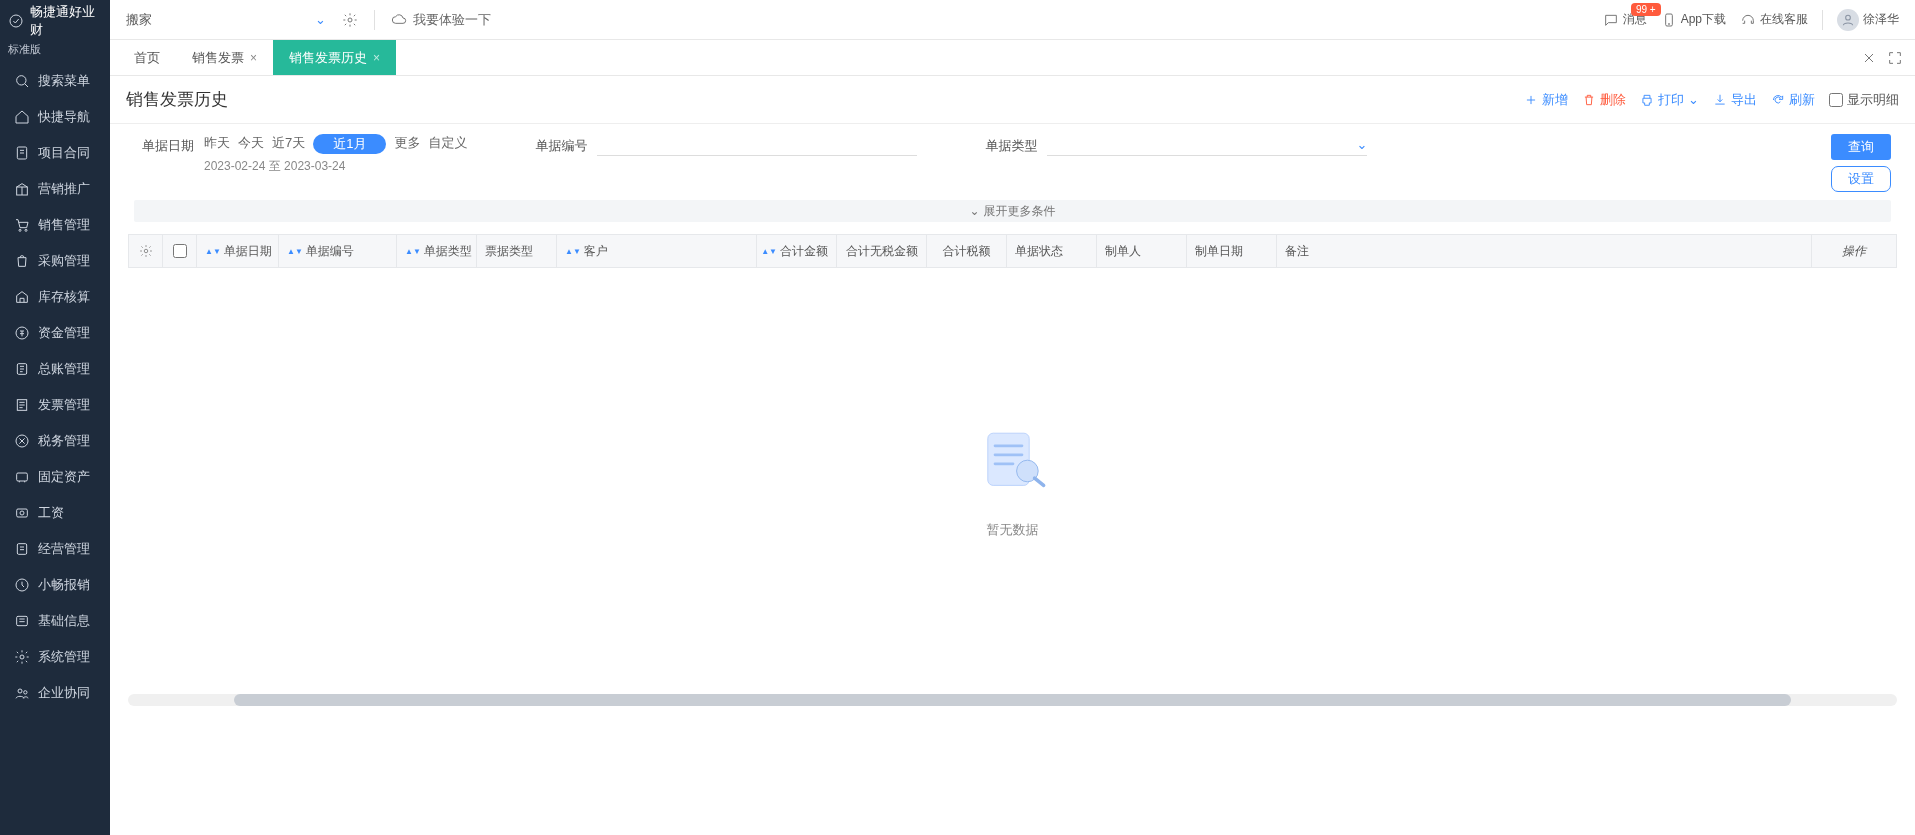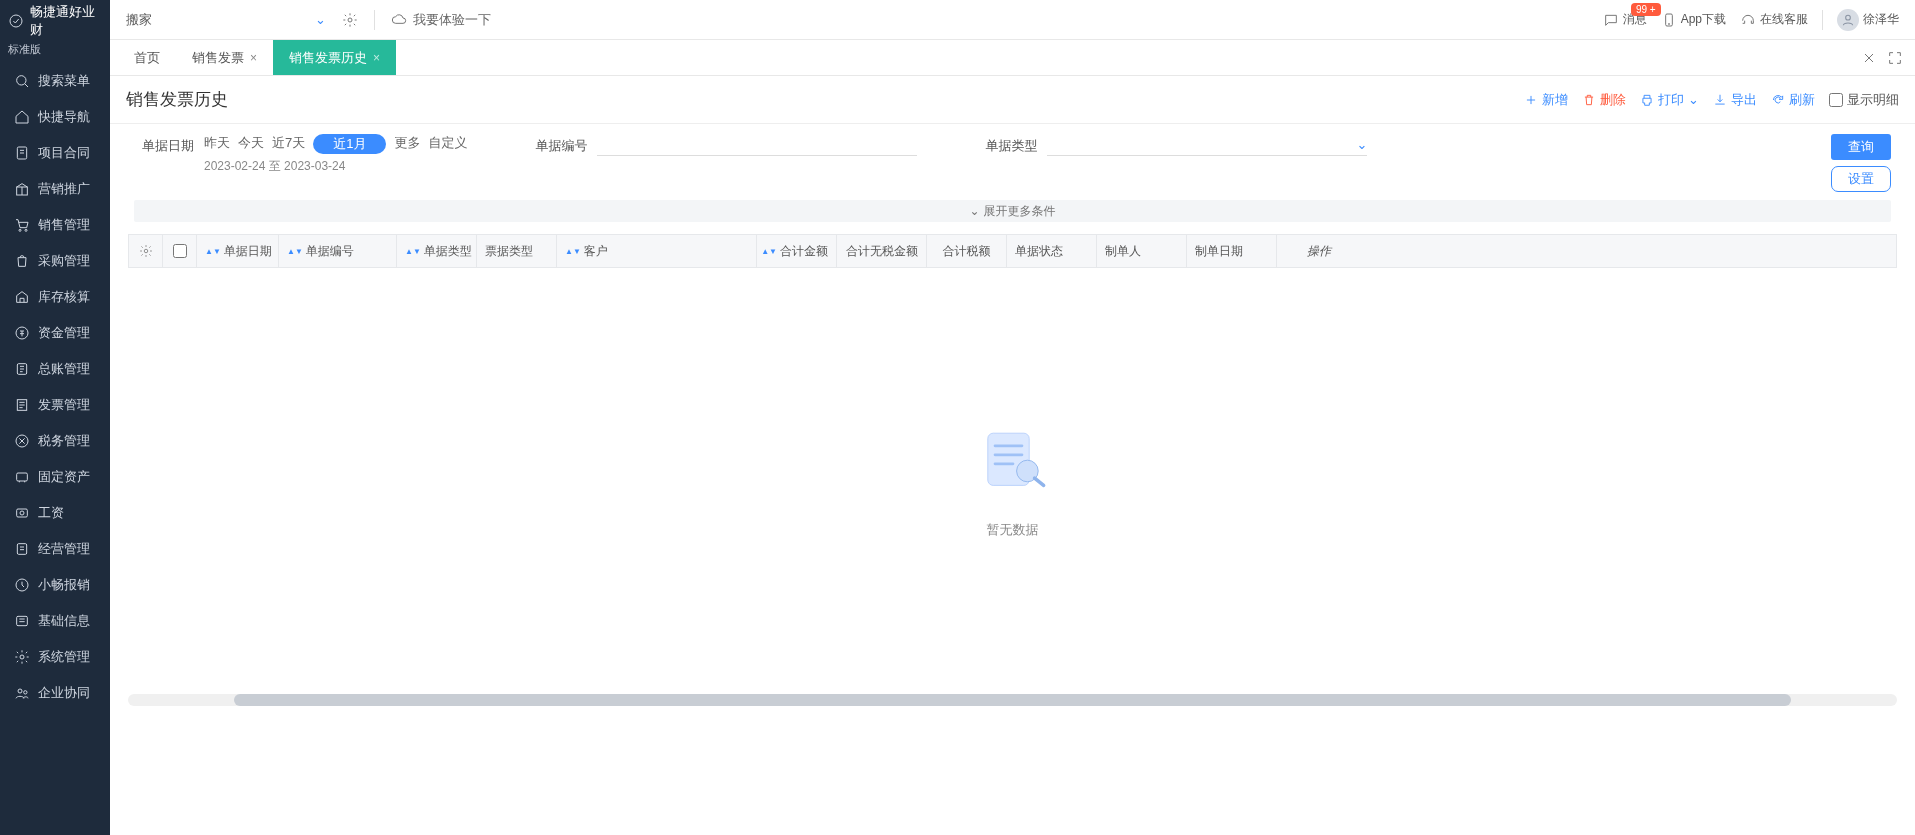--- a/index.html
+++ b/index.html
@@ -470,20 +470,23 @@
           </div>
         <div class="th" style="width:90px">
             <span>单据状态</span>
           </div>
         <div class="th" style="width:90px">
             <span>制单人</span>
           </div>
         <div class="th" style="width:90px">
             <span>制单日期</span>
           </div>
+        <div class="th" style="flex:1">
+            <span>备注</span>
+          </div>
         <div class="th" style="width:84px;justify-content:center">
             <span>操作</span>
           </div>
       </div>
       <div class="empty">
         <svg class="empty-ill" viewBox="0 0 100 100">
           <rect x="22" y="18" width="46" height="58" rx="6" fill="#dbe8ff" stroke="#b7cffb"></rect>
           <path d="M30 32h30M30 42h30M30 52h20" stroke="#9fc1f6" stroke-width="3" stroke-linecap="round"></path>
           <circle cx="66" cy="60" r="12" fill="#cfe0fb" stroke="#8fb4ec"></circle>
           <path d="M74 68l10 8" stroke="#8fb4ec" stroke-width="4" stroke-linecap="round"></path>

